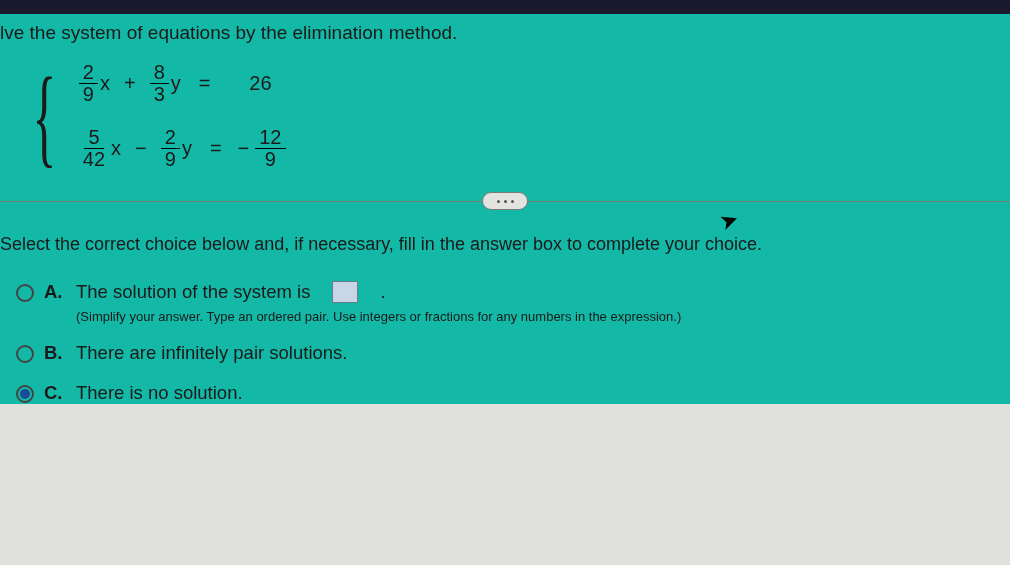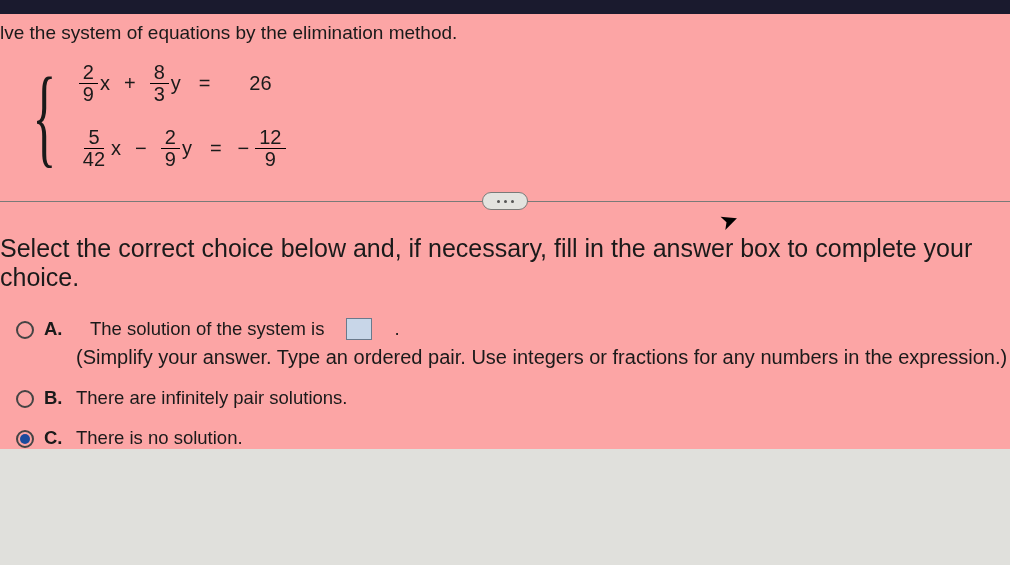--- a/index.html
+++ b/index.html
@@ -12,21 +12,21 @@
       overflow: hidden;
       position: relative;
     }
     .top-band {
       background: #1a1a2e;
       height: 14px;
       width: 100%;
     }
     .content {
       padding: 8px 0 0 0;
-      background: #fca5a5;
+      background: #14b8a6;
     }
     .question-text {
       font-size: 19px;
       margin-bottom: 18px;
       padding-left: 0;
     }
     .equations {
       display: flex;
       align-items: center;
       margin: 0 0 22px 18px;
@@ -80,48 +80,48 @@
       display: flex;
       justify-content: center;
       align-items: center;
       gap: 4px;
       cursor: pointer;
     }
     .dots-pill span {
       width: 3px; height: 3px; background: #555; border-radius: 50%;
     }
     .instruction {
-      font-size: 25px;
+      font-size: 18px;
       margin: 0 0 26px 0;
     }
     .choices { margin-left: 16px; }
     .choice { display: flex; align-items: flex-start; margin-bottom: 18px; font-size: 18.5px; }
     .radio-outer {
       width: 18px; height: 18px; border: 2px solid #444; border-radius: 50%;
       flex-shrink: 0; margin-top: 3px; margin-right: 10px;
       display: flex; align-items: center; justify-content: center;
       cursor: pointer;
     }
     .radio-outer.selected::after {
       content: ""; width: 10px; height: 10px; background: #1b4a9c; border-radius: 50%;
     }
     .choice-label { font-weight: bold; margin-right: 10px; min-width: 22px; }
     .choice-body { flex: 1; }
-    .choice-line1 { display: flex; flex-wrap: wrap; gap: 20px; margin-left: 14px; }
+    .choice-line1 { display: flex; flex-wrap: wrap; gap: 20px; }
     .answer-box {
       display: inline-block;
       width: 26px; height: 22px;
       background: #c8d6e8;
       border: 1px solid #6a7a8c;
       margin: 0 2px;
       vertical-align: middle;
     }
     .choice-sub {
       margin-top: 6px;
-      font-size: 20px;
+      font-size: 13px;
     }
     .cursor-arrow {
       position: absolute;
       left: 720px;
       top: 208px;
       font-size: 22px;
       color: #000;
       transform: rotate(-20deg);
     }
   </style>

